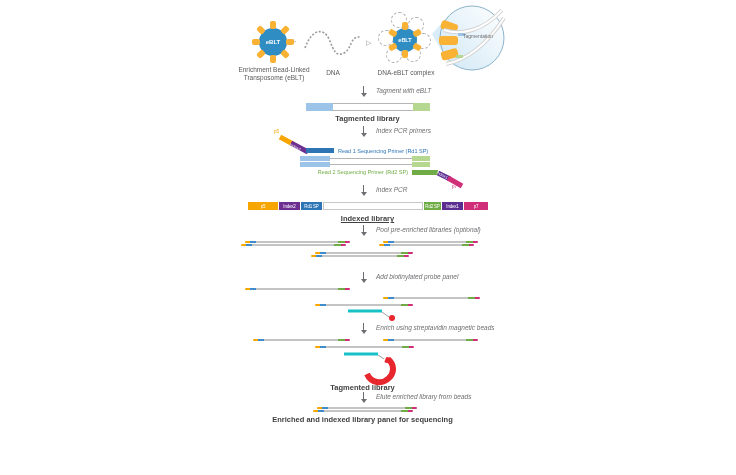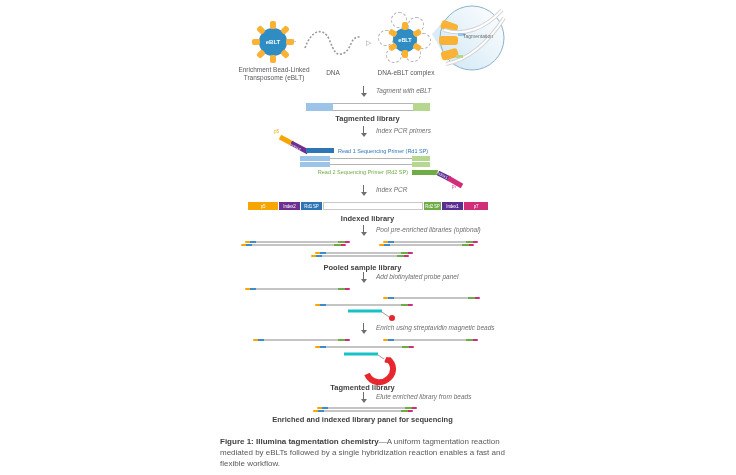--- a/index.html
+++ b/index.html
@@ -194,40 +194,39 @@
 
   <div class="abs idxbar" style="left:248px; top:202px;">
     <div class="idx-seg seg-p5">p5</div>
     <div class="idx-seg seg-i2">Index2</div>
     <div class="idx-seg seg-r1">Rd1 SP</div>
     <div class="idx-seg seg-ins"></div>
     <div class="idx-seg seg-r2">Rd2 SP</div>
     <div class="idx-seg seg-i1">Index1</div>
     <div class="idx-seg seg-p7">p7</div>
   </div>
-  <div class="abs bold-label" style="left:250px; top:214px; width:235px;">Indexed library</div>
+  <div class="abs bold-label" style="left:250px; top:214px; width:235px;text-decoration:underline;">Indexed library</div>
 
   <div class="abs step" style="left:360px; top:225px;">
     <div class="darrow"></div>
     <div class="steplabel">Pool pre-enriched libraries (optional)</div>
   </div>
 
   <div class="abs frag2" style="left:245px; top:241px; width:105px;">
       <div class="mstrand"></div>
       <div class="mstrand"></div>
     </div>
   <div class="abs frag2" style="left:383px; top:241px; width:95px;">
       <div class="mstrand"></div>
       <div class="mstrand"></div>
     </div>
   <div class="abs frag2" style="left:315px; top:252px; width:98px;">
       <div class="mstrand"></div>
       <div class="mstrand"></div>
     </div>
-  <div class="abs bold-label" style="left:250px; top:263px; width:225px;">Pooled sample library</div>
 
   <div class="abs step" style="left:360px; top:272px;">
     <div class="darrow"></div>
     <div class="steplabel">Add biotinylated probe panel</div>
   </div>
 
   <div class="abs mstrand" style="left:245px; top:288px; width:105px;"></div>
   <div class="abs mstrand" style="left:383px; top:297px; width:97px;"></div>
   <div class="abs mstrand" style="left:315px; top:304px; width:98px;"></div>
   <svg class="abs" style="left:348px; top:308px;" width="58" height="14">
@@ -260,17 +259,14 @@
     <div class="darrow"></div>
     <div class="steplabel">Elute enriched library from beads</div>
   </div>
 
   <div class="abs frag2" style="left:317px; top:407px; width:100px;">
       <div class="mstrand"></div>
       <div class="mstrand"></div>
     </div>
   <div class="abs bold-label" style="left:240px; top:415px; width:245px;">Enriched and indexed library panel for sequencing</div>
 
-  <p class="abs caption" style="left:220px; top:436px; width:298px;">
-    <strong>Figure 1: Illumina tagmentation chemistry</strong><span>—A uniform tagmentation reaction mediated by eBLTs followed by a single hybridization reaction enables a fast and flexible workflow.</span>
-  </p>
 
 </div>
 
 </body></html>

